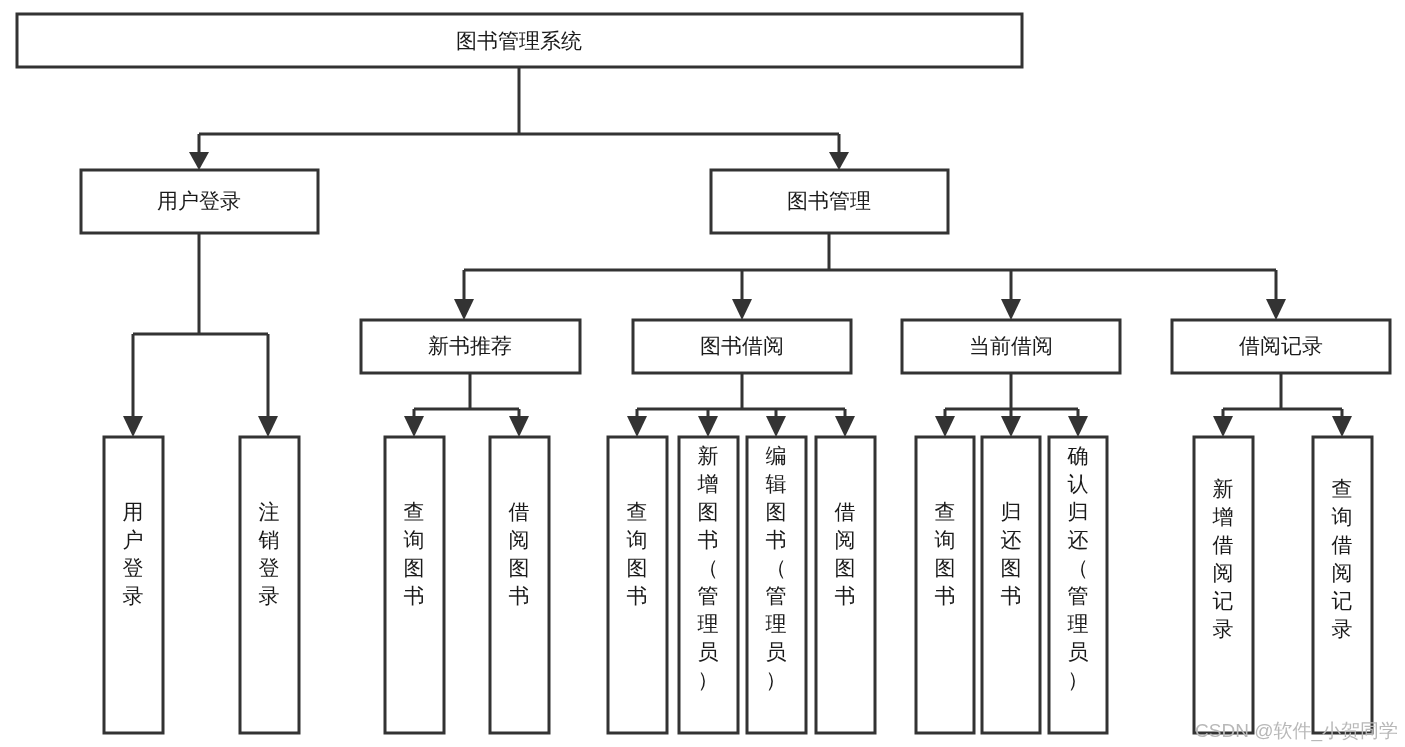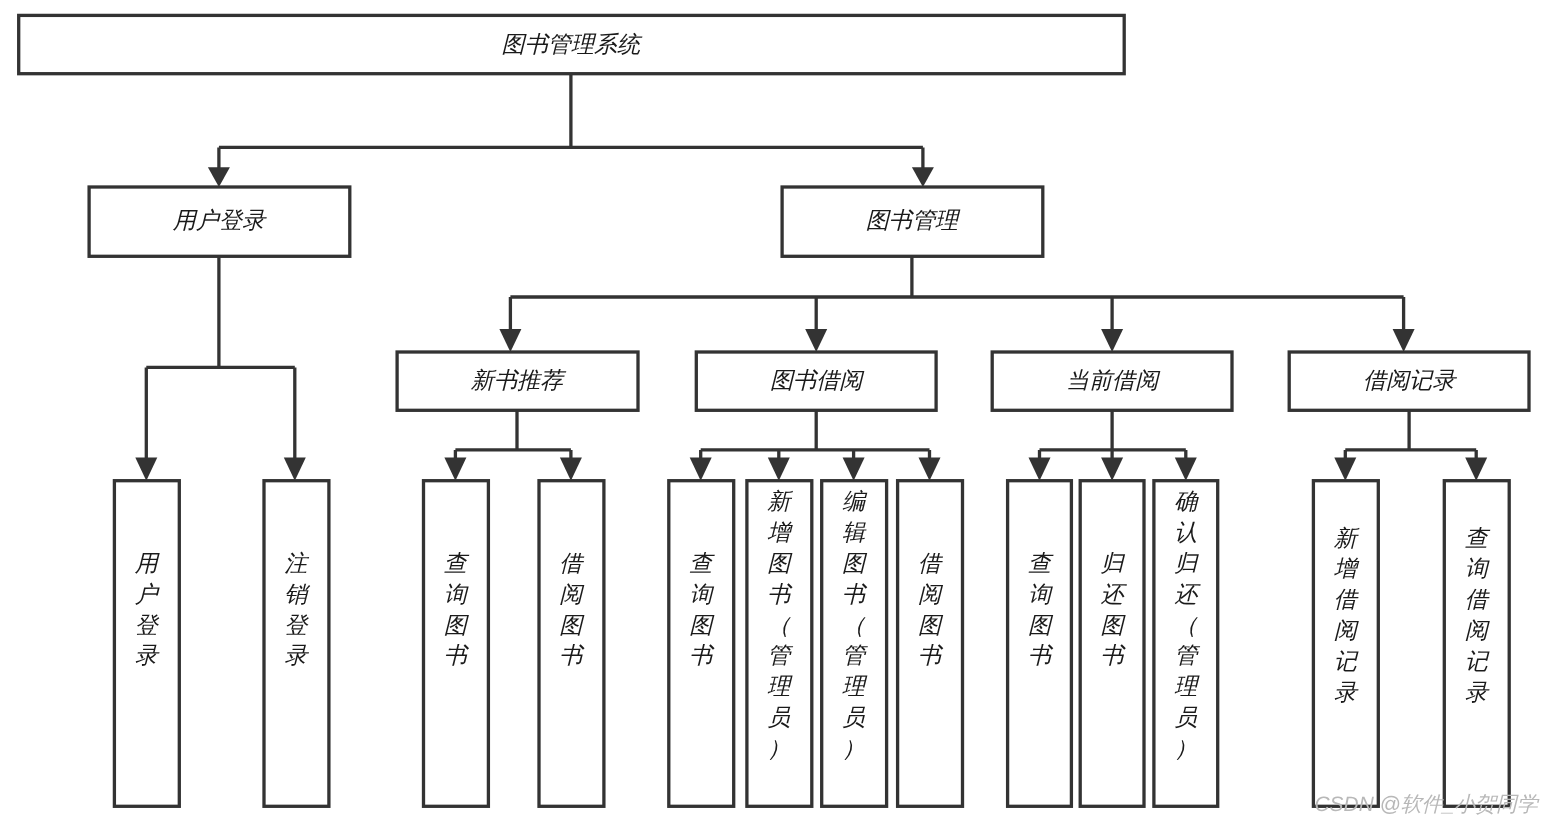--- a/index.html
+++ b/index.html
@@ -10,21 +10,20 @@
   }
   body {
     font-family: "Liberation Sans", "DejaVu Sans", sans-serif;
   }
   #diagram-root {
     position: relative;
     width: 1405px;
     height: 747px;
     background: #ffffff;
     overflow: hidden;
-    font-style: italic;
   }
   svg.diagram-canvas {
     position: absolute;
     left: 0;
     top: 0;
     width: 1405px;
     height: 747px;
     display: block;
   }
   .node-box {

